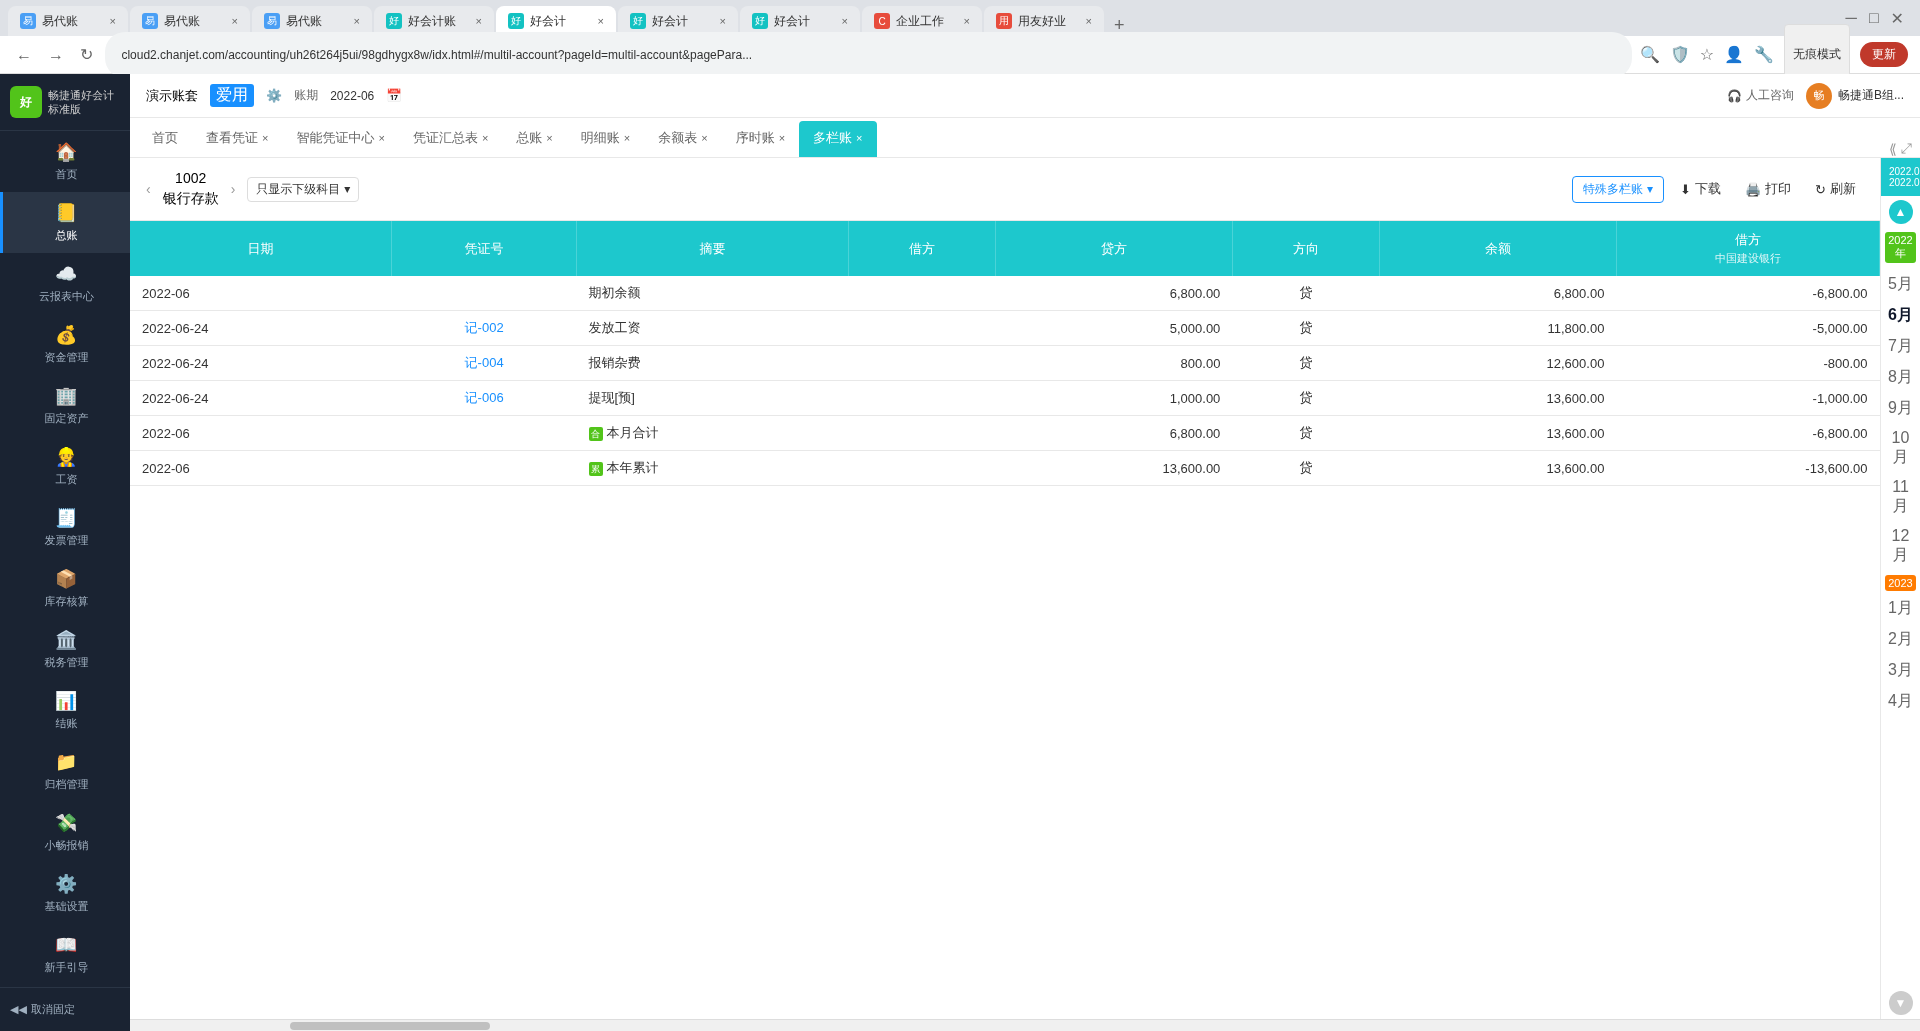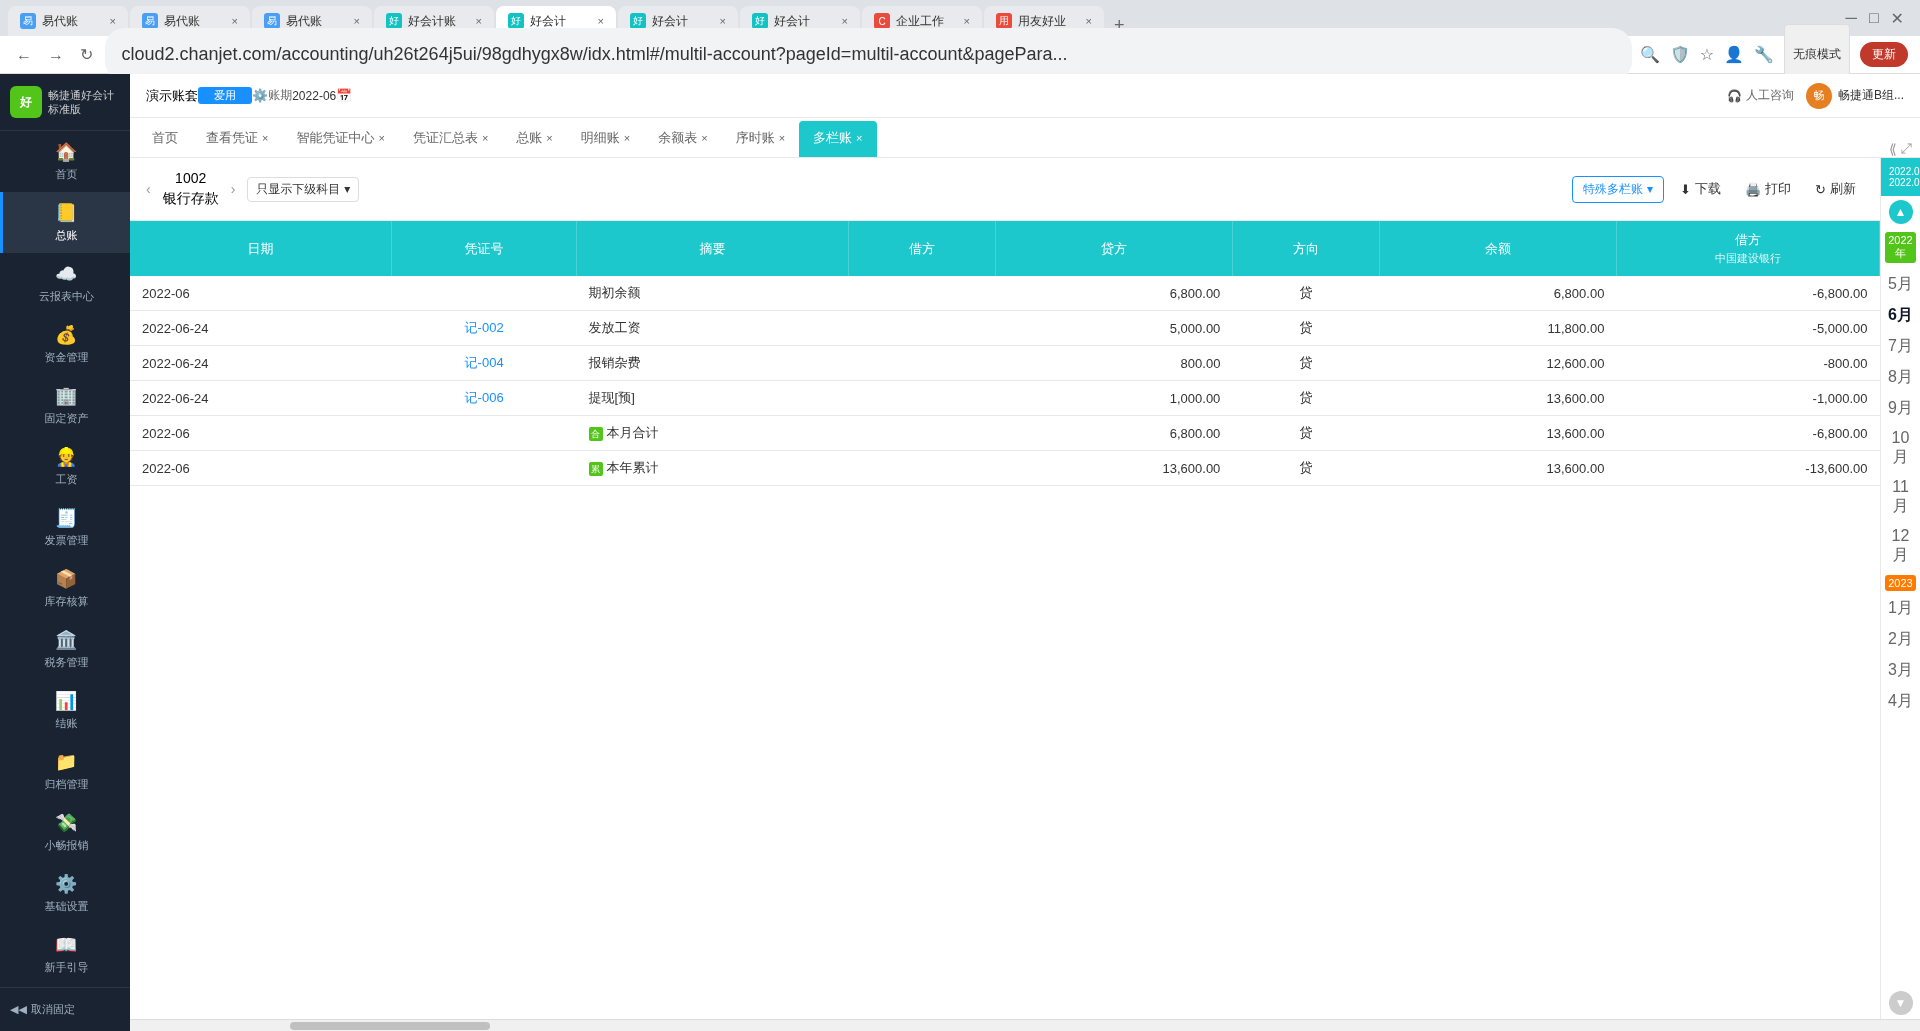--- a/index.html
+++ b/index.html
@@ -15,21 +15,21 @@
     .tab-icon.teal { background: #13c2c2; color: white; }
     .tab-icon.red { background: #e74c3c; color: white; }
     .tab-close { margin-left: auto; font-size: 11px; color: #666; cursor: pointer; }
     .tab-add { padding: 0 8px; display: flex; align-items: center; color: #666; font-size: 18px; cursor: pointer; }
     .browser-controls { display: flex; align-items: center; gap: 12px; padding: 0 16px; }
     .browser-btn { font-size: 16px; color: #666; cursor: pointer; }
 
     
     .address-bar { background: #fff; height: 38px; display: flex; align-items: center; padding: 0 12px; gap: 8px; border-bottom: 1px solid #ddd; }
     .nav-btn { font-size: 16px; color: #666; cursor: pointer; padding: 4px; }
-    .url-bar { flex: 1; background: #f1f3f4; border-radius: 20px; padding: 16px 16px; font-size: 18px; color: #333; display: flex; align-items: center; }
+    .url-bar { flex: 1; background: #f1f3f4; border-radius: 20px; padding: 16px 16px; font-size: 12px; color: #333; display: flex; align-items: center; }
     .toolbar-icons { display: flex; align-items: center; gap: 10px; }
     .toolbar-icon { font-size: 16px; color: #666; cursor: pointer; }
     .mode-btn { background: #f0f0f0; border: 1px solid #ddd; border-radius: 4px; padding: 21px 8px; font-size: 12px; color: #333; cursor: pointer; }
     .update-btn { background: #c0392b; color: white; border-radius: 16px; padding: 4px 12px; font-size: 12px; cursor: pointer; }
     .user-avatar { width: 26px; height: 26px; border-radius: 50%; background: #e67e22; display: flex; align-items: center; justify-content: center; color: white; font-size: 11px; }
 
     
     .app-container { display: flex; height: calc(1031px - 74px); }
 
     
@@ -42,22 +42,22 @@
     .sidebar-item.active { background: #2a3545; border-left-color: #1890ff; color: #fff; }
     .sidebar-item-icon { font-size: 18px; }
     .sidebar-item-label { font-size: 11px; text-align: center; }
     .sidebar-footer { padding: 10px 6px; border-top: 1px solid #2a3545; }
     .sidebar-footer-item { display: flex; align-items: center; gap: 4px; font-size: 11px; color: #a0b0c0; cursor: pointer; padding: 4px; }
 
     
     .main-content { flex: 1; display: flex; flex-direction: column; overflow: hidden; background: #fff; }
 
     
-    .top-bar { height: 44px; background: #fff; border-bottom: 1px solid #e8e8e8; display: flex; align-items: center; padding: 0 16px; }
-    .account-tag { background: #1890ff; color: white; font-size: 11px; padding: 1px 16px; border-radius: 3px; }
+    .top-bar { height: 44px; background: #fff; border-bottom: 1px solid #e8e8e8; display: flex; align-items: center; padding: 0 16px; gap: 12px; }
+    .account-tag { background: #1890ff; color: white; font-size: 16px; padding: 1px 6px; border-radius: 3px; }
     .period-label { font-size: 12px; color: #666; }
     .period-value { font-size: 12px; color: #333; }
     .top-bar-right { margin-left: auto; display: flex; align-items: center; gap: 12px; }
     .consult-btn { display: flex; align-items: center; gap: 4px; font-size: 12px; color: #666; cursor: pointer; }
     .user-info { display: flex; align-items: center; gap: 6px; font-size: 12px; color: #333; }
 
     
     .tab-nav { height: 40px; background: #fff; border-bottom: 1px solid #e8e8e8; display: flex; align-items: flex-end; padding-left: 8px; position: relative; }
     .page-tab { padding: 8px 14px; font-size: 13px; color: #666; cursor: pointer; border-bottom: 2px solid transparent; display: flex; align-items: center; gap: 4px; white-space: nowrap; }
     .page-tab.active { color: #fff; background: #1dc8cd; border-radius: 4px 4px 0 0; margin-top: 24px; }

